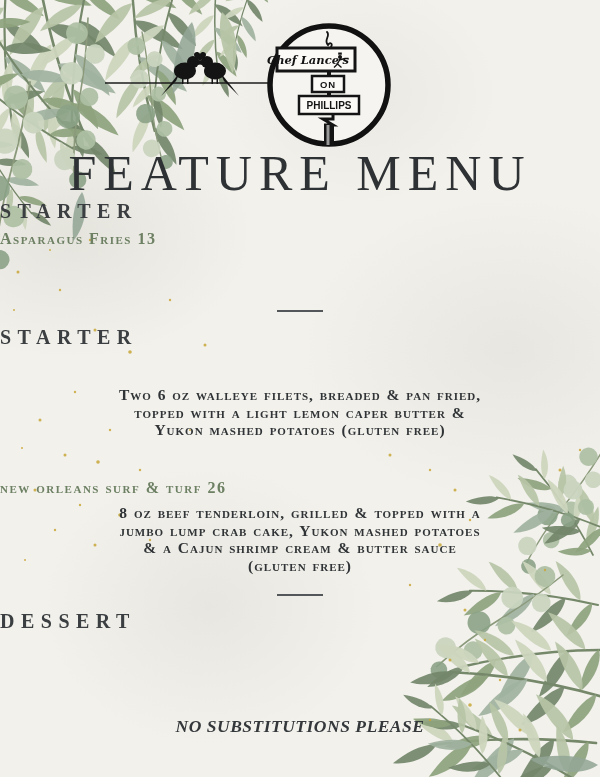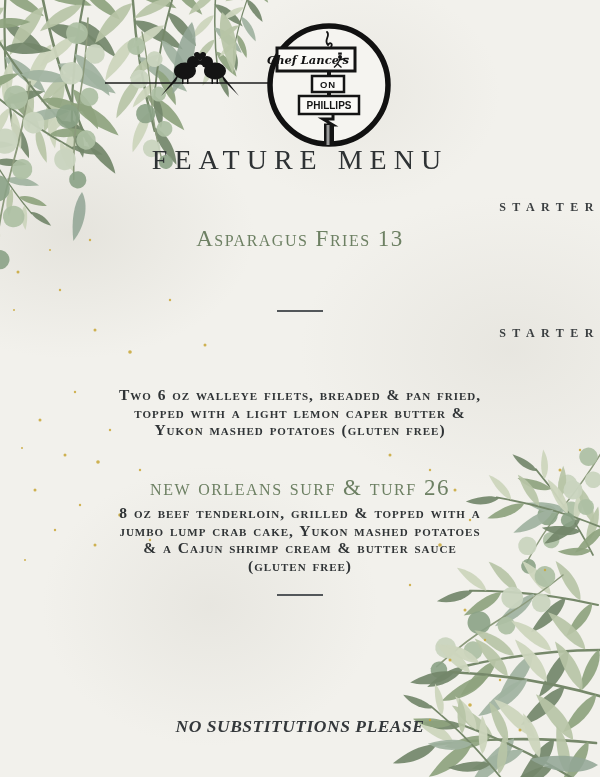--- a/index.html
+++ b/index.html
@@ -27,35 +27,35 @@
   .g6{fill:#93a696;fill-opacity:.88}
   .st{stroke:#76886a;stroke-width:1.4;fill:none;stroke-linecap:round}
   .st2{stroke:#8c9a7c;stroke-width:1.2;fill:none;stroke-linecap:round}
   .e1{fill:#adbfa4;fill-opacity:.93}
   .e2{fill:#c9d4bf;fill-opacity:.95}
   .e3{fill:#8ba286;fill-opacity:.9}
   .gold{fill:#c8a636;fill-opacity:.85}
 
   .title{
     position:absolute;top:144px;left:0;right:0;
-    text-align:center;font-size:28px;font-weight:400;
+    text-align:center;font-size:50px;font-weight:400;
     letter-spacing:7px;color:#2e3234;
   }
   .sec-label{
-    position:absolute;left:0;right:0;text-align:right;
-    font-size:12px;font-weight:700;letter-spacing:6.5px;color:#3b3f41;
+    position:absolute;left:0;right:0;text-align:left;
+    font-size:20px;font-weight:700;letter-spacing:6.5px;color:#3b3f41;
   }
   #sec-starter{top:200px}
   #sec-entrees{top:326px}
   #sec-dessert{top:610px}
 
   .item-name{
-    position:absolute;left:0;right:0;text-align:center;
-    font-variant:small-caps;font-weight:400;
-    font-size:23px;line-height:24px;letter-spacing:1.5px;
+    position:absolute;left:0;right:0;text-align:left;
+    font-variant:small-caps;font-weight:700;
+    font-size:16px;line-height:24px;letter-spacing:1.5px;
     color:#6d8063;
   }
   #i1-name{top:227px}
   #i2-name{top:357px}
   #i3-name{top:476px}
   #i4-name{top:634px}
 
   .item-desc{
     position:absolute;left:50%;transform:translateX(-50%);
     text-align:center;font-variant:small-caps;font-weight:700;
@@ -245,19 +245,20 @@
 
   <div class="sec-label" id="sec-entrees">STARTER</div>
 
   <div class="item-desc" id="i2-desc">Two 6 oz walleye filets, breaded &amp; pan fried, topped with a light lemon caper butter &amp; Yukon mashed potatoes (gluten free)</div>
 
   <div class="item-name" id="i3-name"><span>new orleans surf &amp; turf</span>&nbsp;<span>26</span></div>
   <div class="item-desc" id="i3-desc">8 oz beef tenderloin, grilled &amp; topped with a jumbo lump crab cake, Yukon mashed potatoes &amp; a Cajun shrimp cream &amp; butter sauce (gluten free)</div>
 
   <div class="divider" id="div2"></div>
 
+  <div class="sec-label" id="sec-dessert">DESSERT</div>
 
 
   <div class="footer">
     <div>NO SUBSTITUTIONS PLEASE</div>
   </div>
 
 </div>
 
 </body></html>

